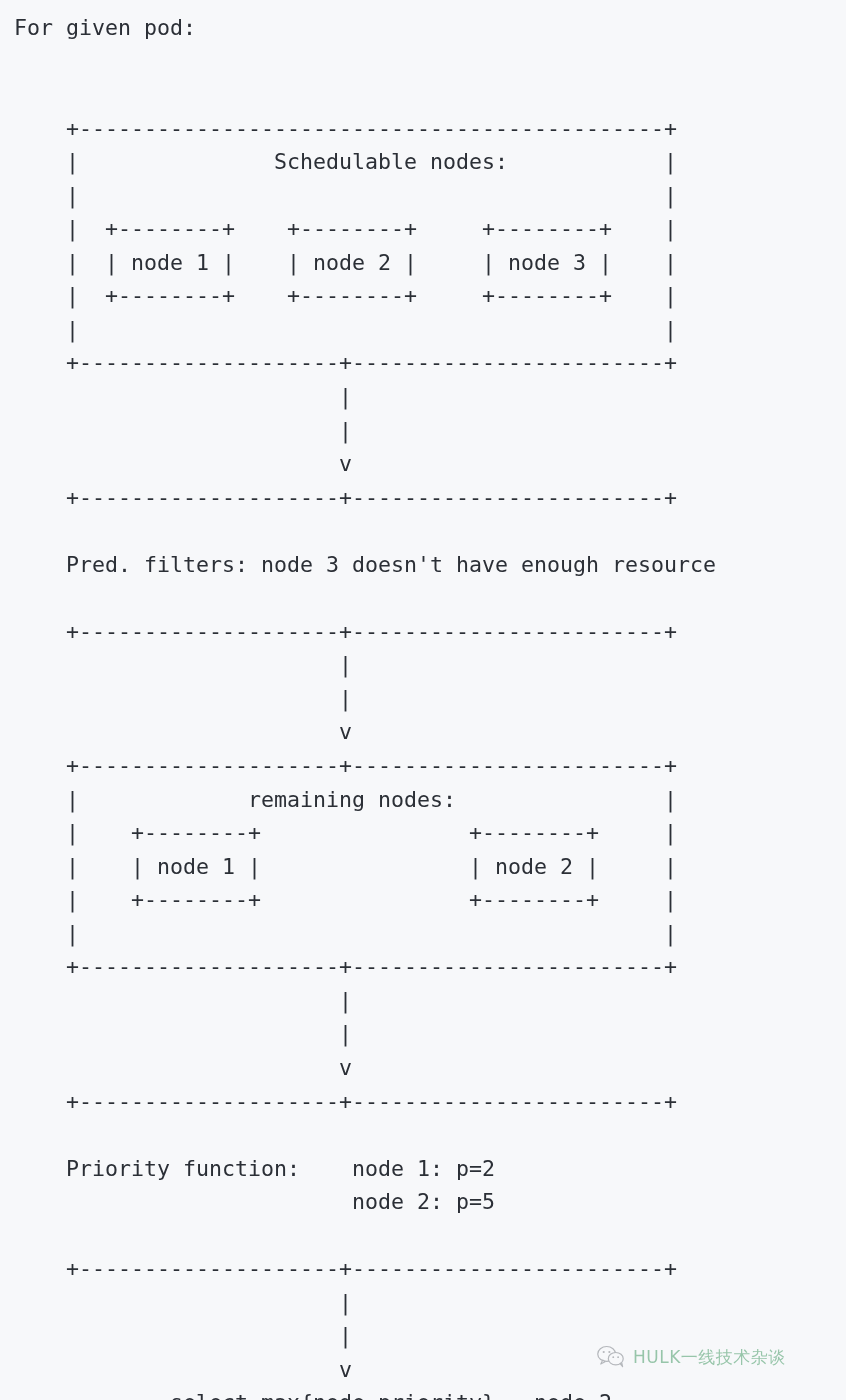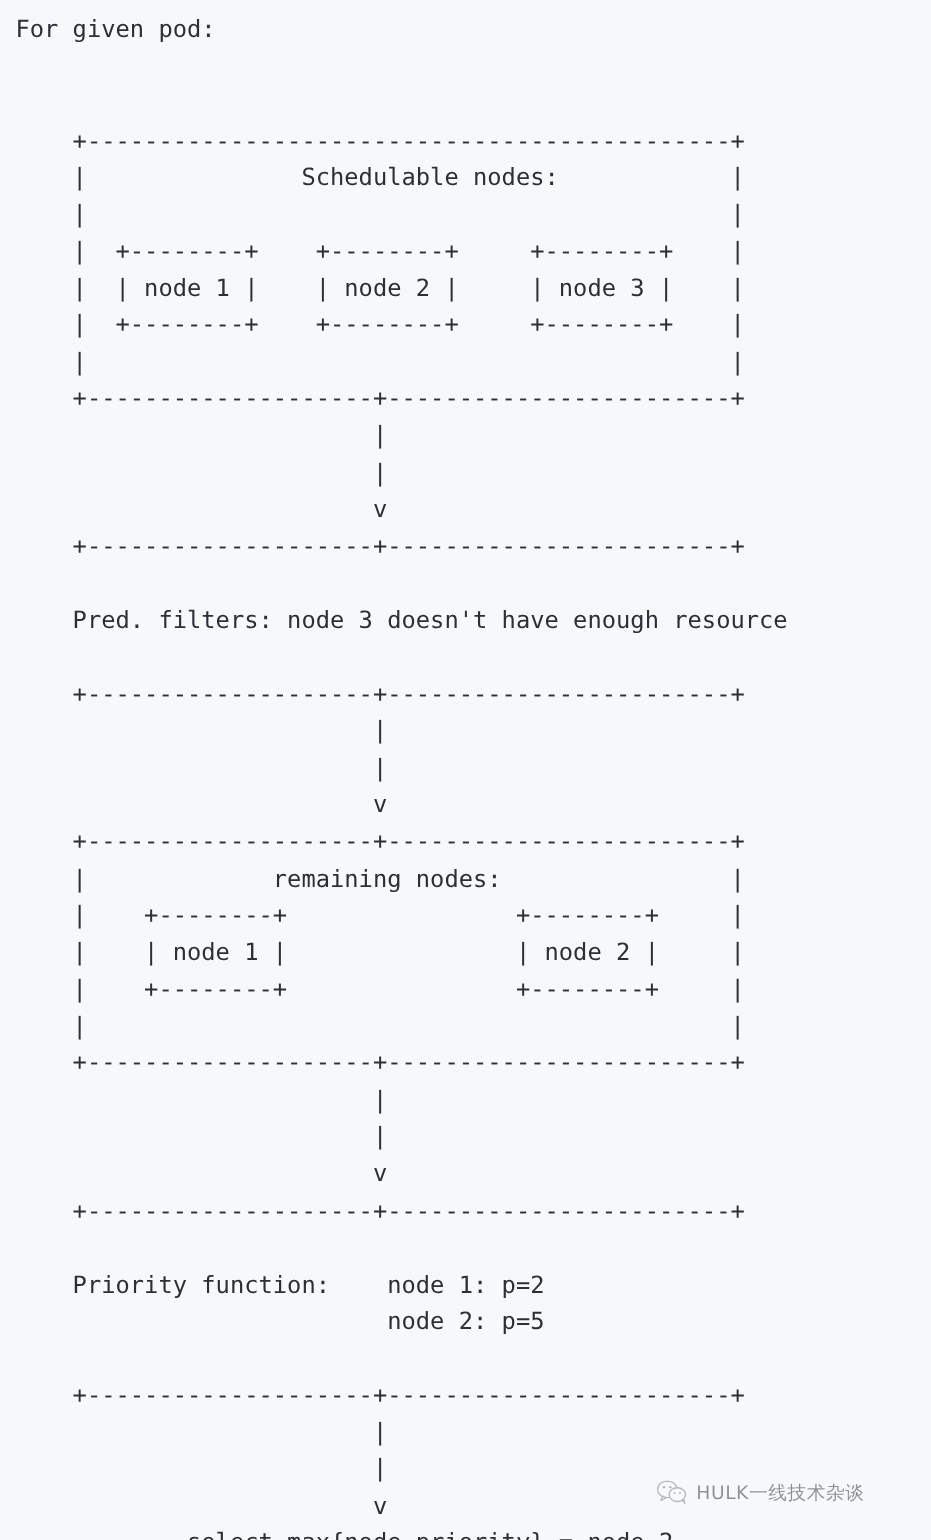--- a/index.html
+++ b/index.html
@@ -39,21 +39,21 @@
     pointer-events: none;
   }
   #watermark .wm-logo {
     width: 30px;
     height: 26px;
     flex: 0 0 auto;
   }
   #watermark .wm-text {
     font-family: "DejaVu Sans", "Liberation Sans", sans-serif;
     font-size: 17px;
-    color: #000000;
+    color: #15803d;
     white-space: nowrap;
     letter-spacing: 0.5px;
   }
 </style>
 </head>
 <body>
 
 <pre id="ascii-art">For given pod:
 
 

